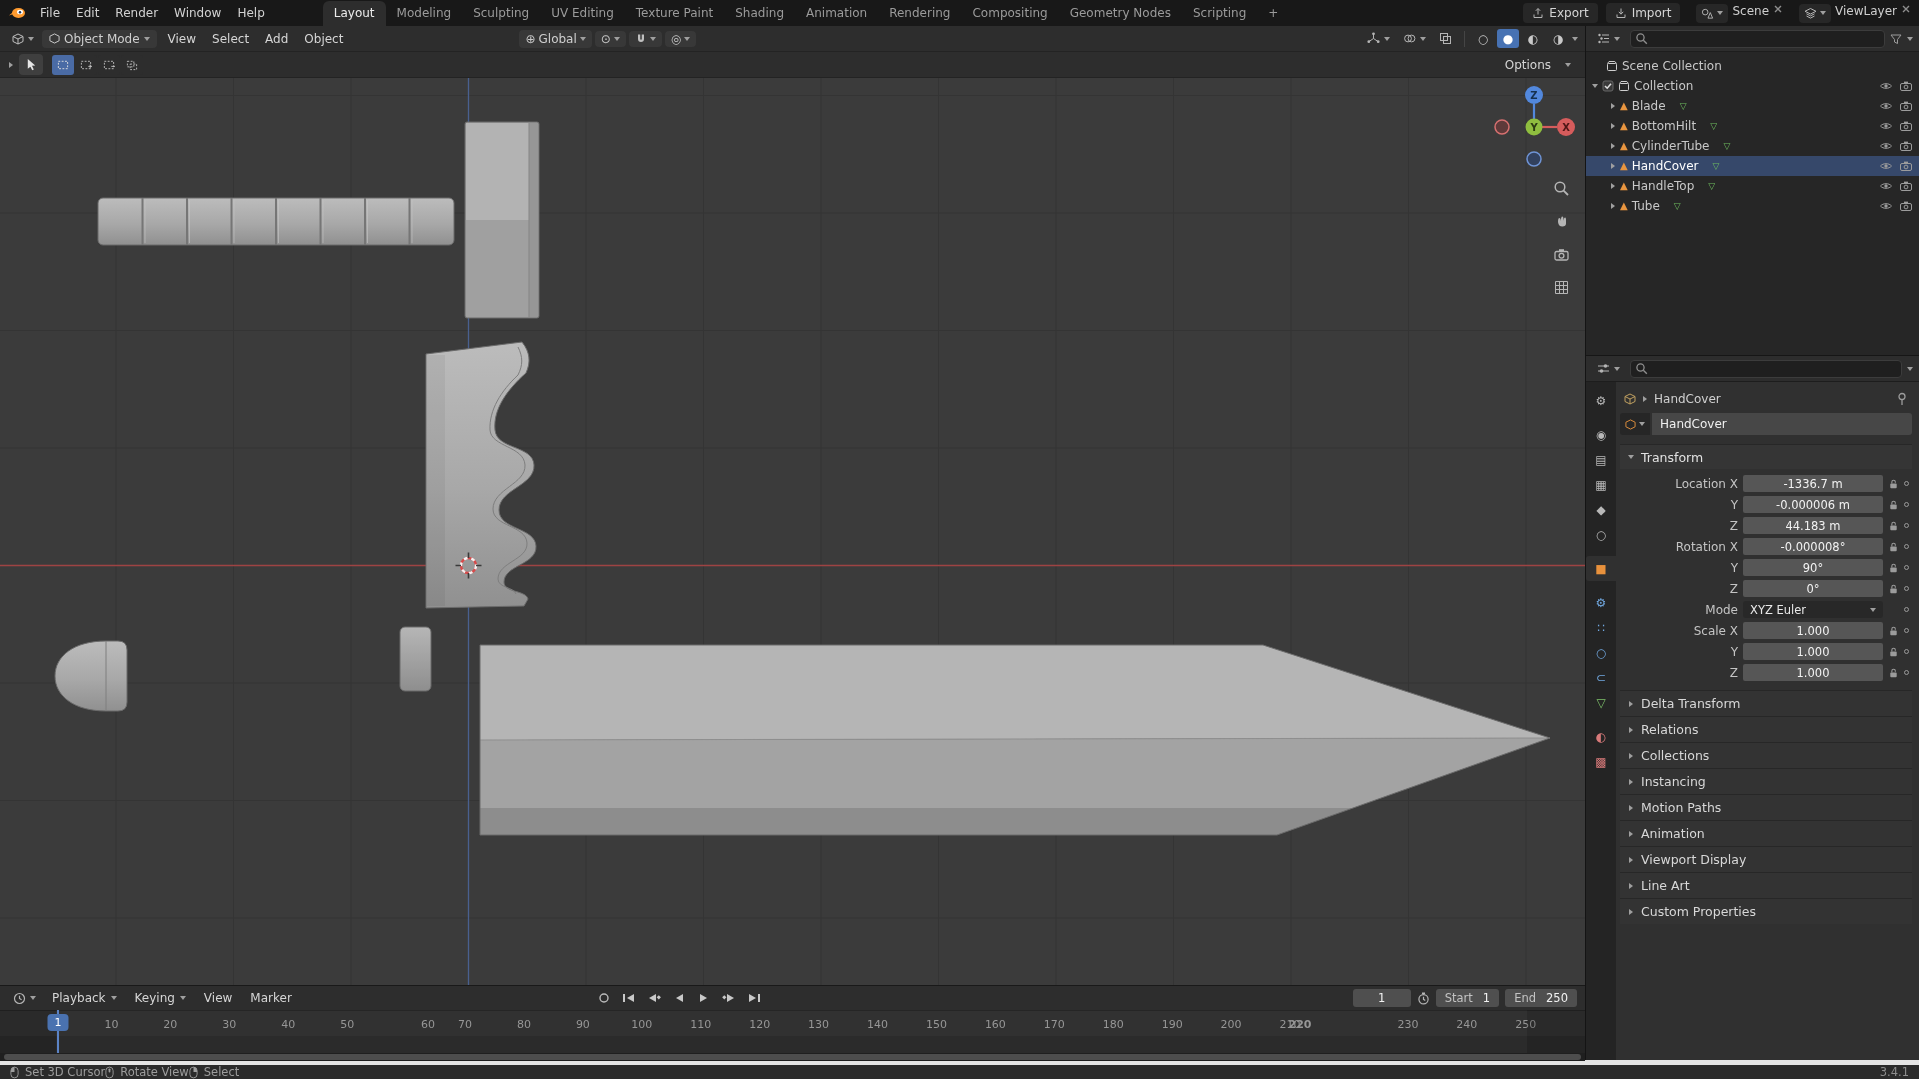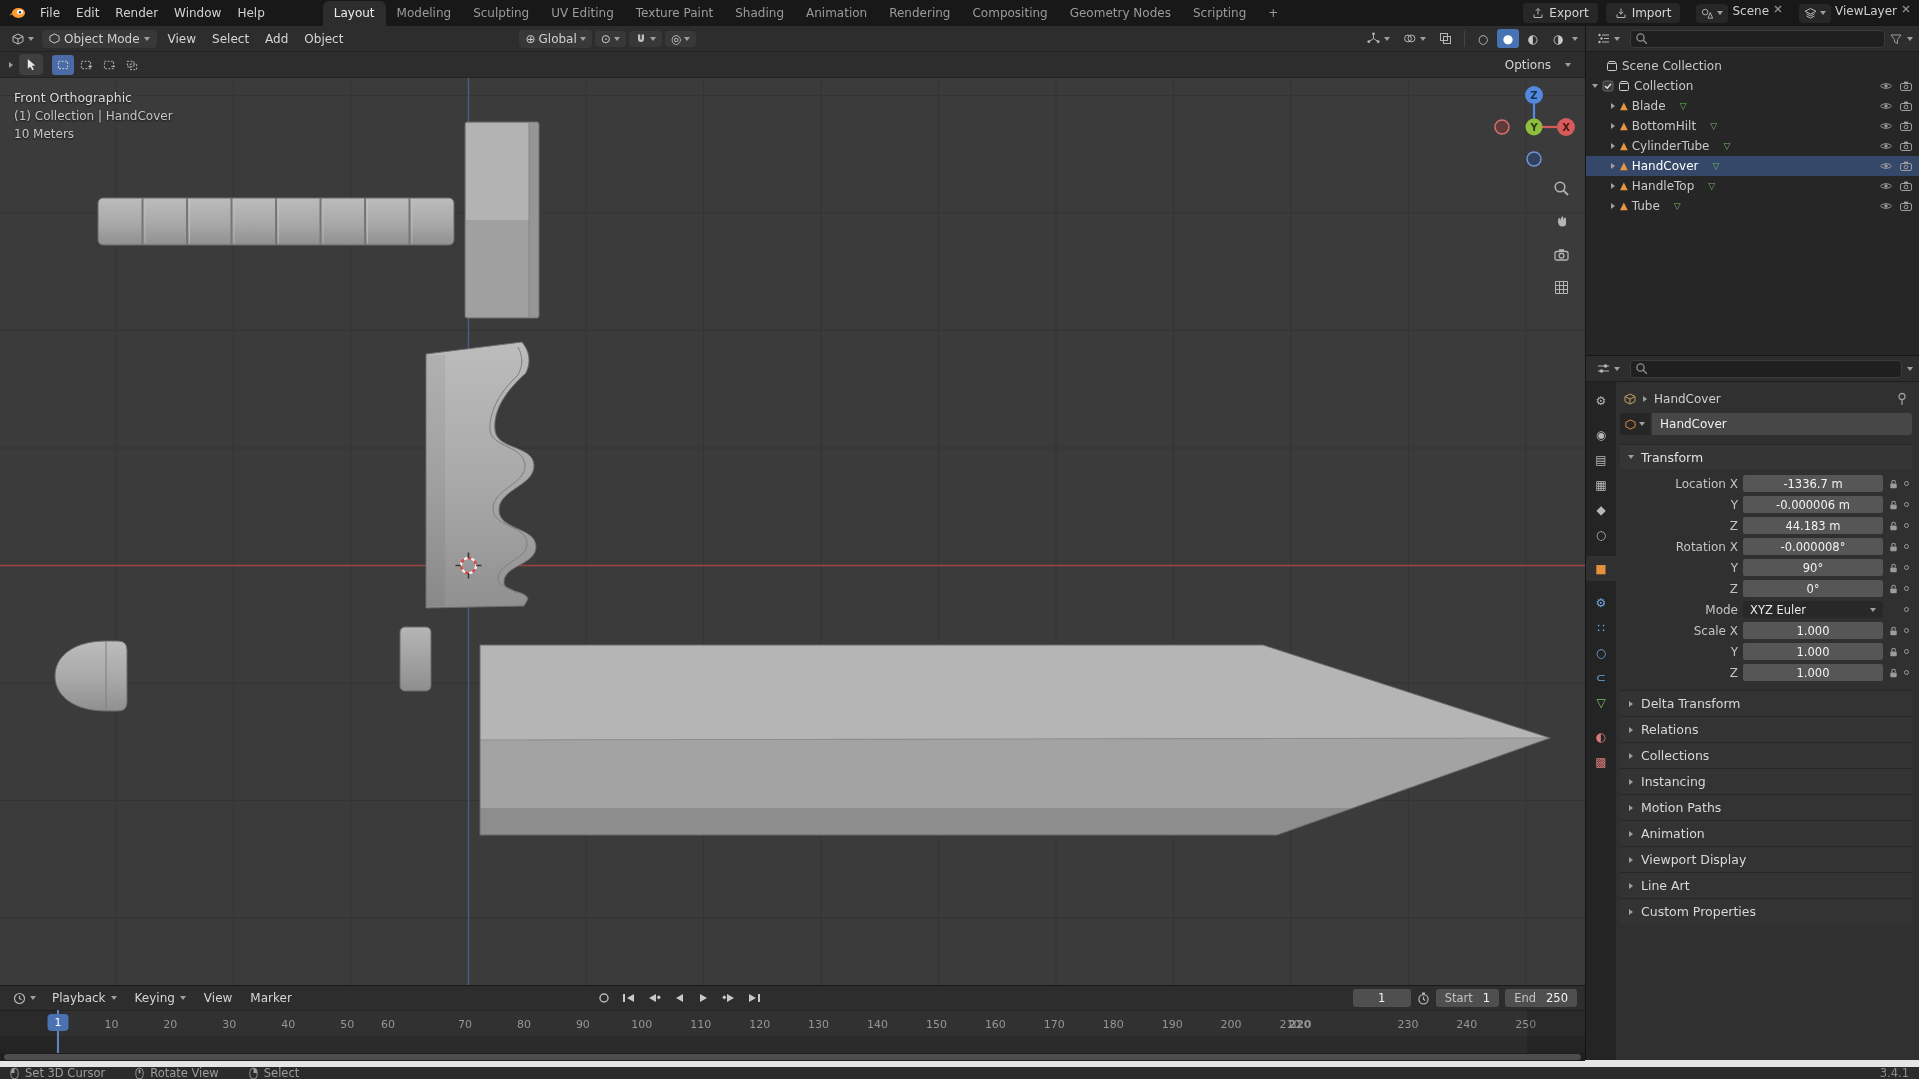--- a/index.html
+++ b/index.html
@@ -99,21 +99,21 @@
   .panel-header{height:25px;display:flex;align-items:center;gap:7px;padding:0 8px;background:#353535;border-top:1px solid #272727;color:#e2e2e2;font-size:12.5px}
   .prow{display:flex;align-items:center;height:19px;margin:2px 0;gap:5px;padding-right:3px}
   .plabel{width:118px;text-align:right;color:#c4c4c4;flex:none;white-space:nowrap}
   .pfield{flex:1;height:17px;background:#565656;border-radius:2px;display:flex;align-items:center;justify-content:center;color:#f2f2f2;font-size:11.5px}
   .mode-field{flex:1;height:17px;background:#282828;border-radius:3px;display:flex;align-items:center;padding:0 7px;color:#e8e8e8;font-size:11.5px}
   .mode-field .chev{margin-left:auto}
   .dot{width:5px;height:5px;border:1px solid #9a9a9a;border-radius:50%;flex:none}
   .cpanel{height:26px;display:flex;align-items:center;gap:7px;padding:0 8px;background:#333333;border-top:1px solid #272727;color:#d8d8d8;font-size:12.5px}
   .tcontent{padding:3px 0 6px}
   
-  .statusbar{height:19px;background:#2b2b2b;border-top:7px solid #e5e5e5;display:flex;align-items:center;padding:0 10px;gap:30px;font-size:11.5px;color:#9d9d9d}
+  .statusbar{height:19px;background:#2b2b2b;border-top:5px solid #e5e5e5;display:flex;align-items:center;padding:0 10px;font-size:11.5px;color:#9d9d9d}
   .st-item{display:flex;align-items:center;gap:6px}
   .version{margin-left:auto;color:#8d8d8d}
 </style>
 </head>
 <body>
 
 <div class="topbar">
   <span class="logo">
     <svg width="18" height="14" viewBox="0 0 18 14">
         <path d="M1,9.5 L8,3.5 L9.5,6.5 Z" fill="#ff9b2f"></path>
@@ -389,25 +389,20 @@
           <line x1="480" y1="662" x2="1550" y2="660" stroke="#8f8f8f"></line>
           <polygon points="480,567 1263,567 1550,660 1277,757 480,757" fill="none" stroke="#6b6b6b"></polygon>
         </g>
         <g>
           <circle cx="468.5" cy="487.5" r="7.5" fill="none" stroke="#d84a4a" stroke-width="2.4"></circle>
           <circle cx="468.5" cy="487.5" r="7.5" fill="none" stroke="#f2f2f2" stroke-width="2.4" stroke-dasharray="3.8 3.8"></circle>
           <path d="M468.5,474.5 V480 M468.5,495 V500.5 M455.5,487.5 H461 M476,487.5 H481.5" stroke="#3a3a3a" stroke-width="1.6" fill="none"></path>
         </g>
       </svg>
 
-      <div class="overlay-text">
-        <div class="l1">Front Orthographic</div>
-        <div class="l2">(1) Collection | HandCover</div>
-        <div class="l3">10 Meters</div>
-      </div>
 
       <div class="gizmo">
         <svg width="84" height="84" viewBox="0 0 84 84">
           <line x1="42" y1="42" x2="42" y2="19" stroke="#5288dd" stroke-width="2.2"></line>
           <line x1="42" y1="42" x2="65" y2="42" stroke="#d65c5c" stroke-width="2.2"></line>
           <circle cx="10" cy="42" r="7" fill="#5e3a3a" stroke="#d67070" stroke-width="1.5"></circle>
           <circle cx="42" cy="74" r="7" fill="#32415e" stroke="#6f94d6" stroke-width="1.5"></circle>
           <circle cx="42" cy="10" r="9" fill="#5288dd"></circle>
           <text x="42" y="13.8" text-anchor="middle" font-size="10" font-weight="bold" fill="#16314f">Z</text>
           <circle cx="74" cy="42" r="9" fill="#d65c5c"></circle>
@@ -528,21 +523,21 @@
               <span class="val">250</span>
             </span>
         </div>
       </div>
       <div class="tl-ruler">
           <span class="tick" style="left: 111.437px;">10</span>
           <span class="tick" style="left: 170.367px;">20</span>
           <span class="tick" style="left: 229.297px;">30</span>
           <span class="tick" style="left: 288.227px;">40</span>
           <span class="tick" style="left: 347.157px;">50</span>
-          <span class="tick" style="left: 388px;">60</span>
+          <span class="tick" style="left: 428px;">60</span>
           <span class="tick" style="left: 465.017px;">70</span>
           <span class="tick" style="left: 523.947px;">80</span>
           <span class="tick" style="left: 582.877px;">90</span>
           <span class="tick" style="left: 641.807px;">100</span>
           <span class="tick" style="left: 700.737px;">110</span>
           <span class="tick" style="left: 759.667px;">120</span>
           <span class="tick" style="left: 818.597px;">130</span>
           <span class="tick" style="left: 877.527px;">140</span>
           <span class="tick" style="left: 936.457px;">150</span>
           <span class="tick" style="left: 995.387px; text-align: center;">160</span>

